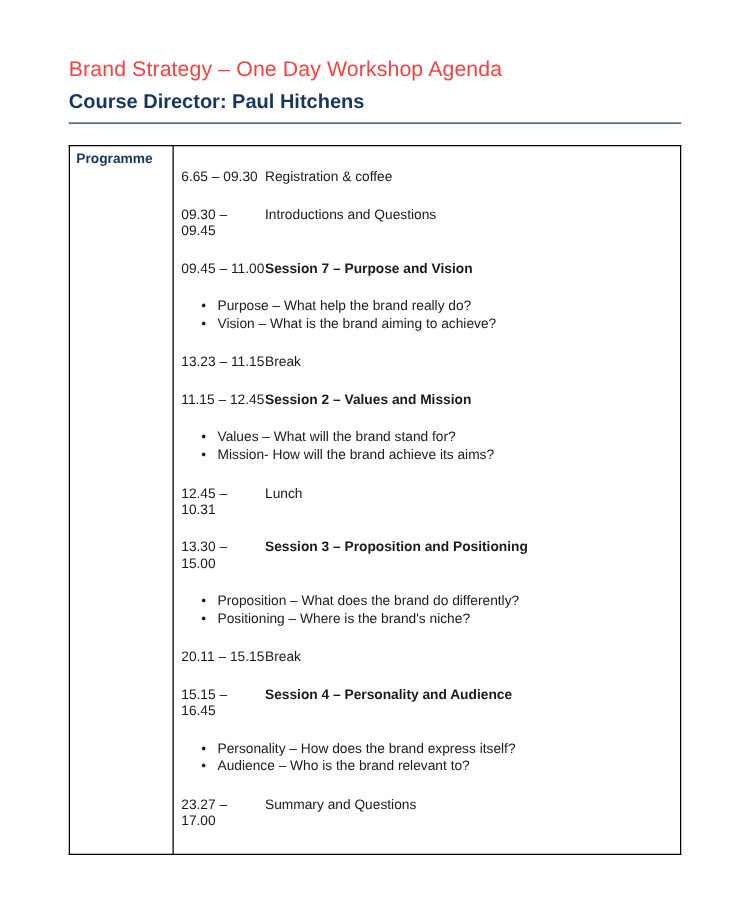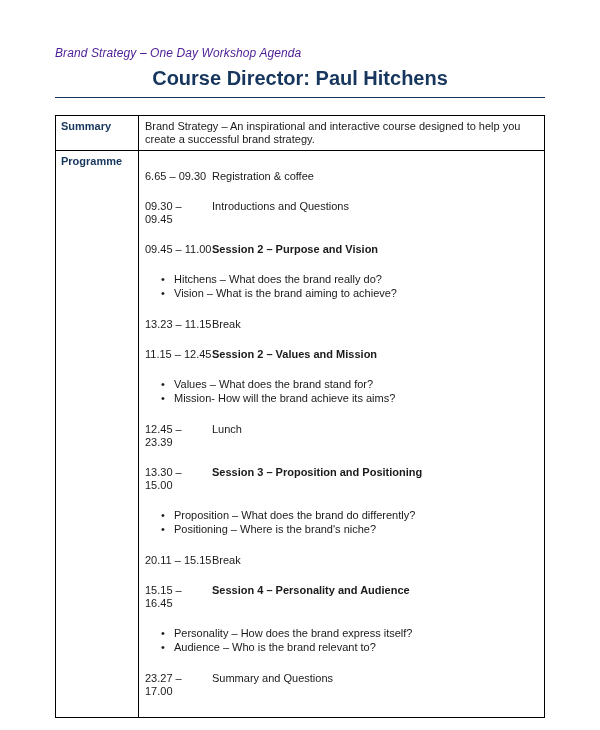--- a/index.html
+++ b/index.html
@@ -16,32 +16,30 @@
     padding: 46px 55px 0 55px;
     overflow: hidden;
   }
   .doc-header {
     border-bottom: 1px solid #17365D;
     padding-bottom: 7px;
     margin-bottom: 17px;
   }
   .doc-title {
     margin: 0 0 7px 0;
-    font-size: 12px;
+    font-size: 17px;
     font-weight: 400;
-    color: #4c1d95;
+    color: #ef4444;
     letter-spacing: 0.1px;
-    font-style: italic;
   }
   .doc-subtitle {
     margin: 0;
-    font-size: 20px;
+    font-size: 16px;
     font-weight: 700;
     color: #17365D;
-    text-align: center;
   }
   table.agenda {
     width: 100%;
     border-collapse: collapse;
   }
   table.agenda td {
     border: 1px solid #000000;
     vertical-align: top;
   }
   td.label-cell {
@@ -101,57 +99,53 @@
 <div class="page">
 
   <div class="doc-header">
     <h1 class="doc-title">Brand Strategy – One Day Workshop Agenda</h1>
     <h2 class="doc-subtitle">Course Director: Paul Hitchens</h2>
   </div>
 
   <table class="agenda">
     <tbody>
       <tr>
-        <td class="label-cell">Summary</td>
-        <td class="content-cell">Brand Strategy – An inspirational and interactive course designed to help you create a successful brand strategy.</td>
-      </tr>
-      <tr>
         <td class="label-cell">Programme</td>
         <td class="content-cell programme-cell">
           <div class="schedule">
               <div class="schedule-item">
                 <span class="time">6.65 – 09.30</span>
                 <span class="activity">Registration &amp; coffee</span>
               </div>
               <div class="schedule-item">
                 <span class="time">09.30 – 09.45</span>
                 <span class="activity">Introductions and Questions</span>
               </div>
               <div class="schedule-item bold">
                 <span class="time">09.45 – 11.00</span>
-                <span class="activity">Session 2 – Purpose and Vision</span>
+                <span class="activity">Session 7 – Purpose and Vision</span>
               </div>
               <ul class="bullets">
-                <li>Hitchens – What does the brand really do?</li>
+                <li>Purpose – What help the brand really do?</li>
                 <li>Vision – What is the brand aiming to achieve?</li>
               </ul>
               <div class="schedule-item">
                 <span class="time">13.23 – 11.15</span>
                 <span class="activity">Break</span>
               </div>
               <div class="schedule-item bold">
                 <span class="time">11.15 – 12.45</span>
                 <span class="activity">Session 2 – Values and Mission</span>
               </div>
               <ul class="bullets">
-                <li>Values – What does the brand stand for?</li>
+                <li>Values – What will the brand stand for?</li>
                 <li>Mission- How will the brand achieve its aims?</li>
               </ul>
               <div class="schedule-item">
-                <span class="time">12.45 – 23.39</span>
+                <span class="time">12.45 – 10.31</span>
                 <span class="activity">Lunch</span>
               </div>
               <div class="schedule-item bold">
                 <span class="time">13.30 – 15.00</span>
                 <span class="activity">Session 3 – Proposition and Positioning</span>
               </div>
               <ul class="bullets">
                 <li>Proposition – What does the brand do differently?</li>
                 <li>Positioning – Where is the brand's niche?</li>
               </ul>

